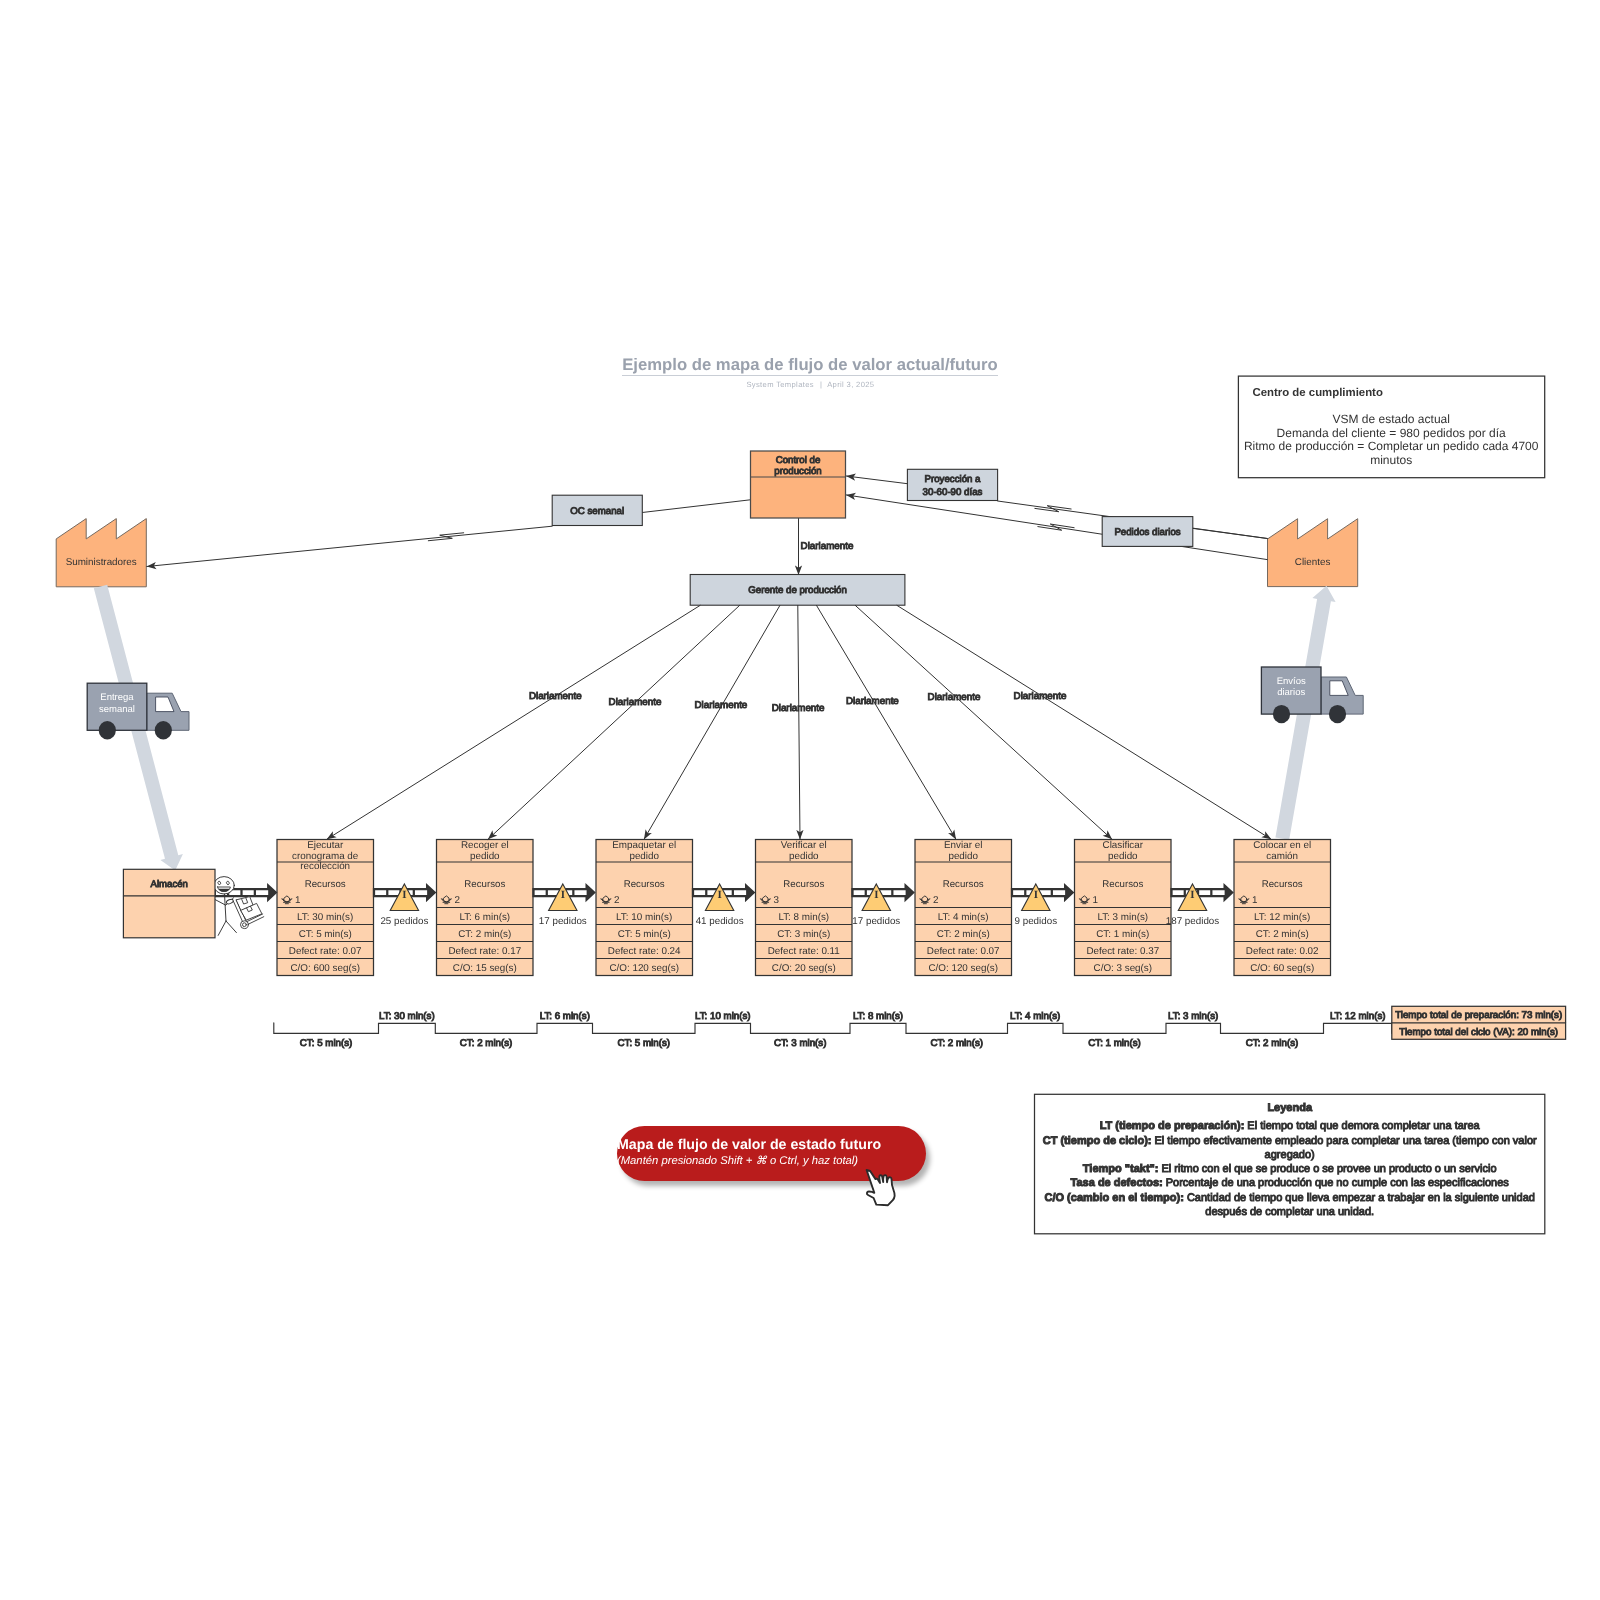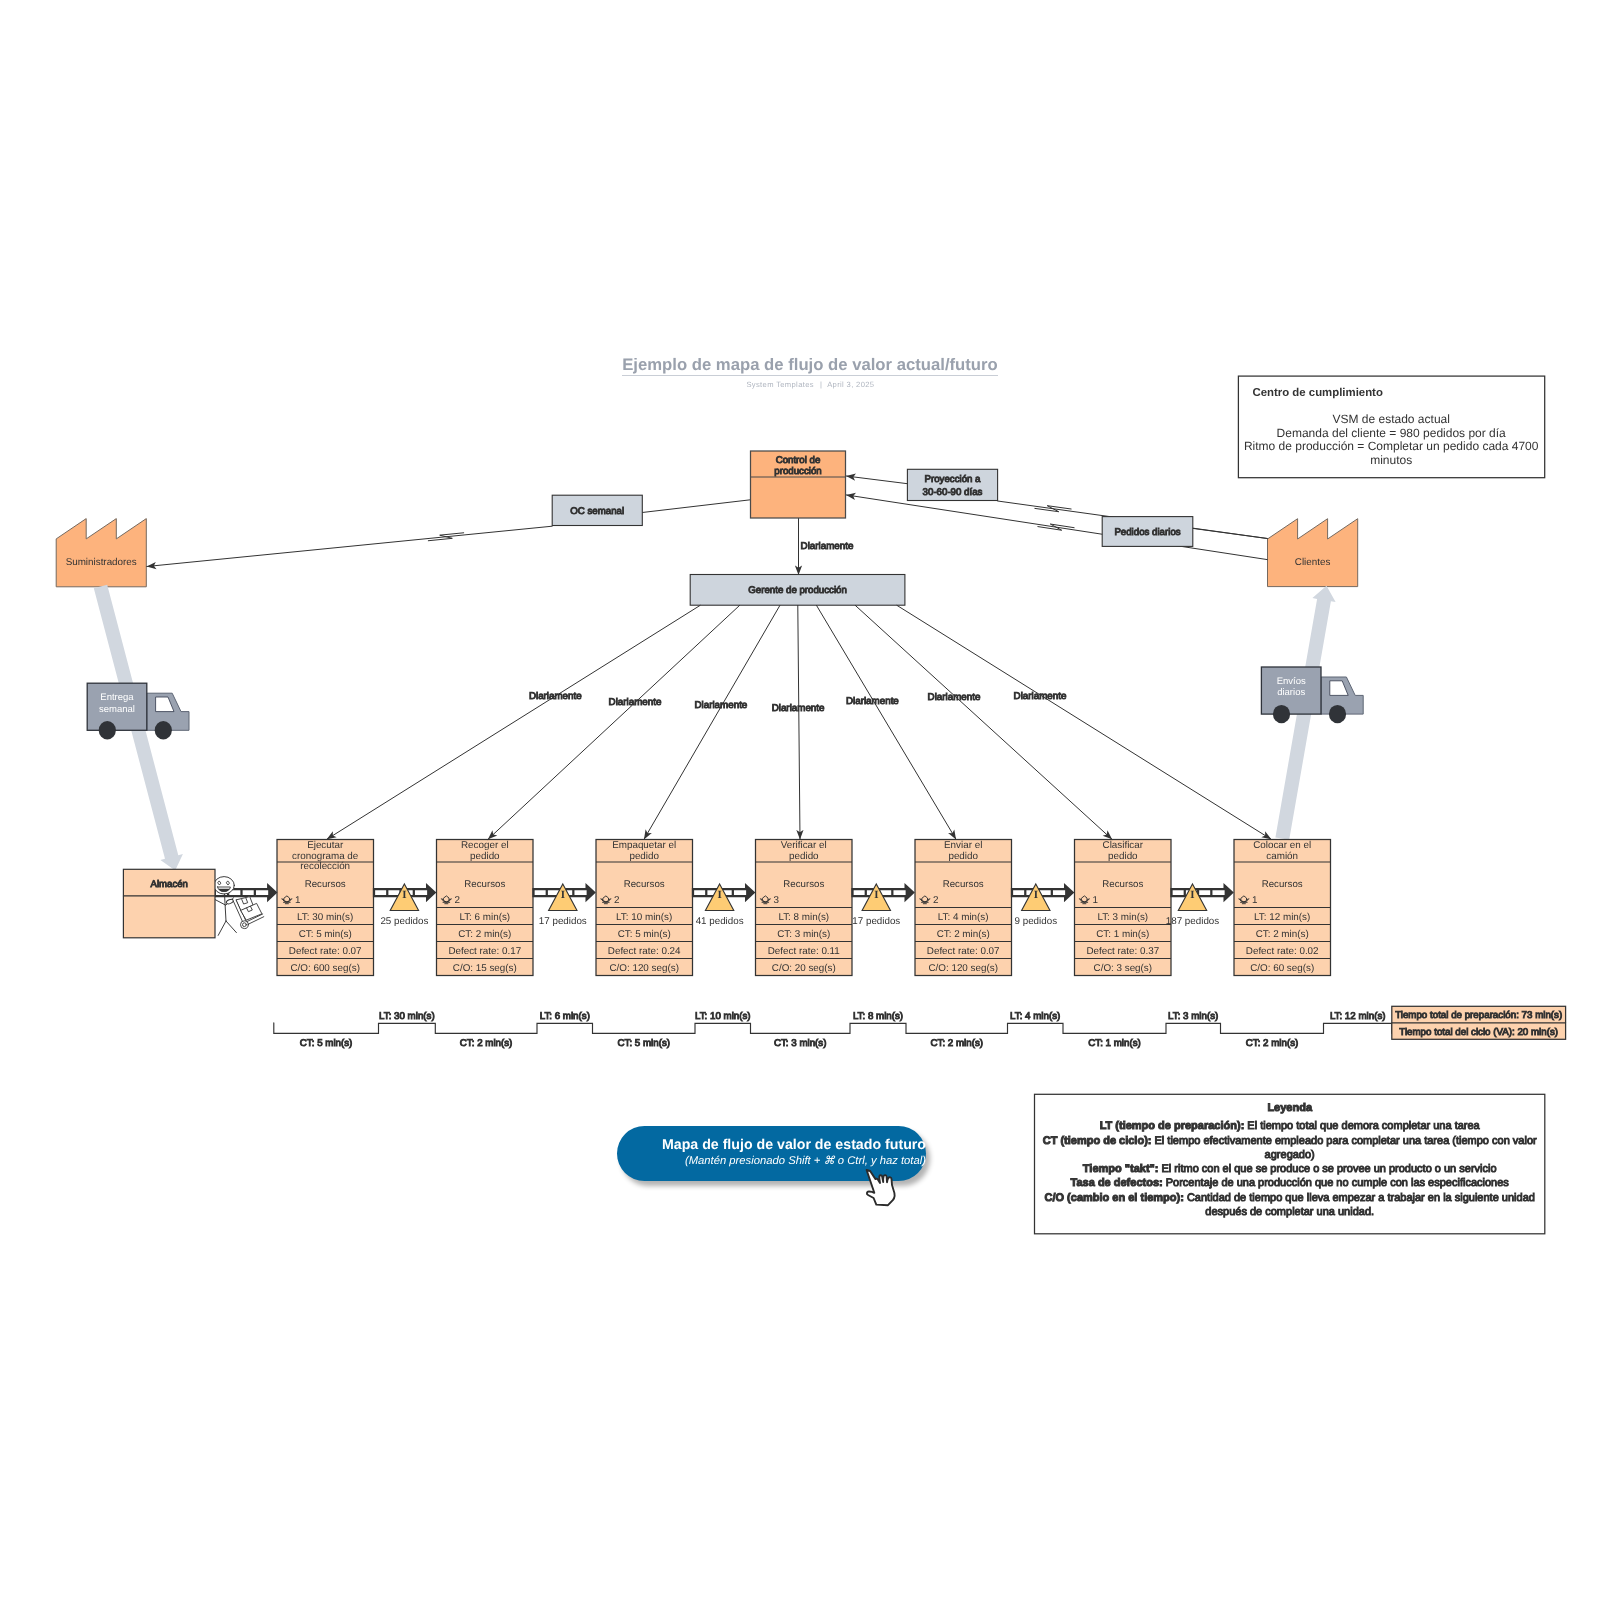--- a/index.html
+++ b/index.html
@@ -8,22 +8,22 @@
        font-family:"Liberation Sans",sans-serif;
        text-rendering:geometricPrecision;}
   #stage{position:relative;width:1600px;height:1328px;background:#ffffff;}
 
   #diagram{position:absolute;left:0;top:0;filter:opacity(1);}
   text{font-family:"Liberation Sans",sans-serif;fill:#333333;}
   .t-c{text-anchor:middle;}
   .hdr-title{font-size:16.7px;font-weight:bold;fill:#9aa1ad;}
   .hdr-sub{font-size:7.6px;fill:#b0b6c0;letter-spacing:.35px;}
   .cta-btn{position:absolute;left:617px;top:1125.5px;width:309px;height:55.5px;filter:opacity(1);
-     background:#0369a1;border-radius:28px;box-shadow:4px 5px 5px rgba(0,0,0,.30);
-     display:flex;flex-direction:column;align-items:flex-end;justify-content:center;
+     background:#b91c1c;border-radius:28px;box-shadow:4px 5px 5px rgba(0,0,0,.30);
+     display:flex;flex-direction:column;align-items:flex-start;justify-content:center;
      cursor:pointer;box-sizing:border-box;}
   .cta-t{color:#ffffff;font-size:14.2px;font-weight:bold;line-height:1.1;white-space:nowrap;}
   .cta-s{color:#ffffff;font-size:11.25px;font-style:italic;line-height:1.2;margin-top:2px;white-space:nowrap;}
 </style>
 </head>
 <body>
 
 <div id="stage">
 <svg id="diagram" viewBox="0 0 1600 1600" width="1600" height="1600" xmlns="http://www.w3.org/2000/svg">
 <defs>

